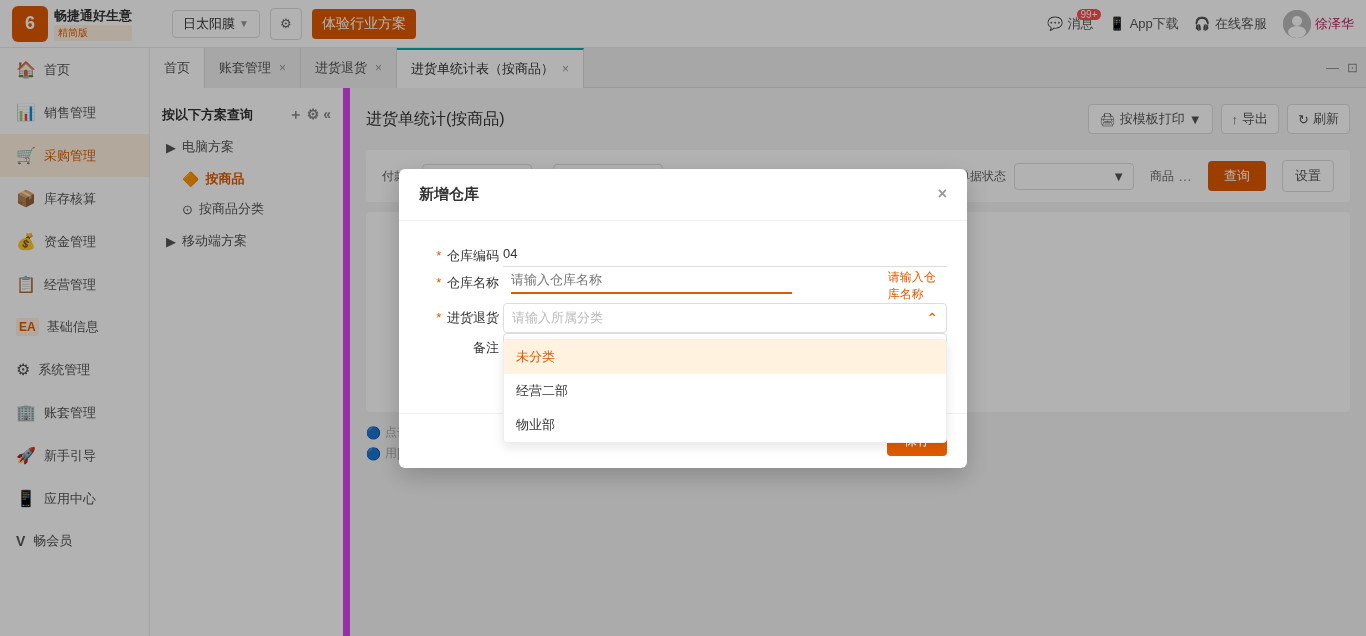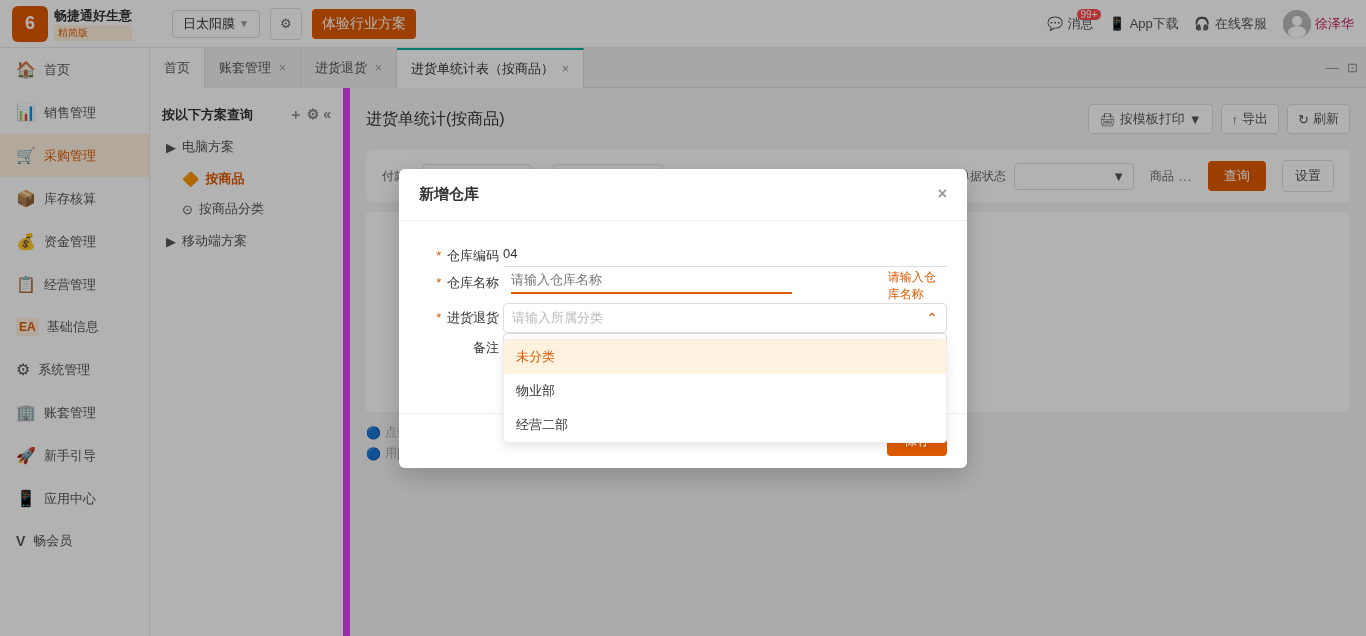--- a/index.html
+++ b/index.html
@@ -488,22 +488,22 @@
           <span>进货退货</span>
         </div>
         <div class="form-input-wrap">
           <div class="dropdown-trigger">
             <span style="color:#bbb;flex:1;">请输入所属分类</span>
             <span class="arrow-up">⌃</span>
           </div>
 
           <div class="dropdown-list">
             <div class="dropdown-item selected">未分类</div>
+            <div class="dropdown-item">经营二部</div>
             <div class="dropdown-item">物业部</div>
-            <div class="dropdown-item">经营二部</div>
           </div>
         </div>
       </div>
 
       <div class="form-row">
         <div class="form-label">
           <span>备注</span>
         </div>
         <textarea class="textarea-input" style="flex: 1 1 0%;"></textarea>
       </div>

